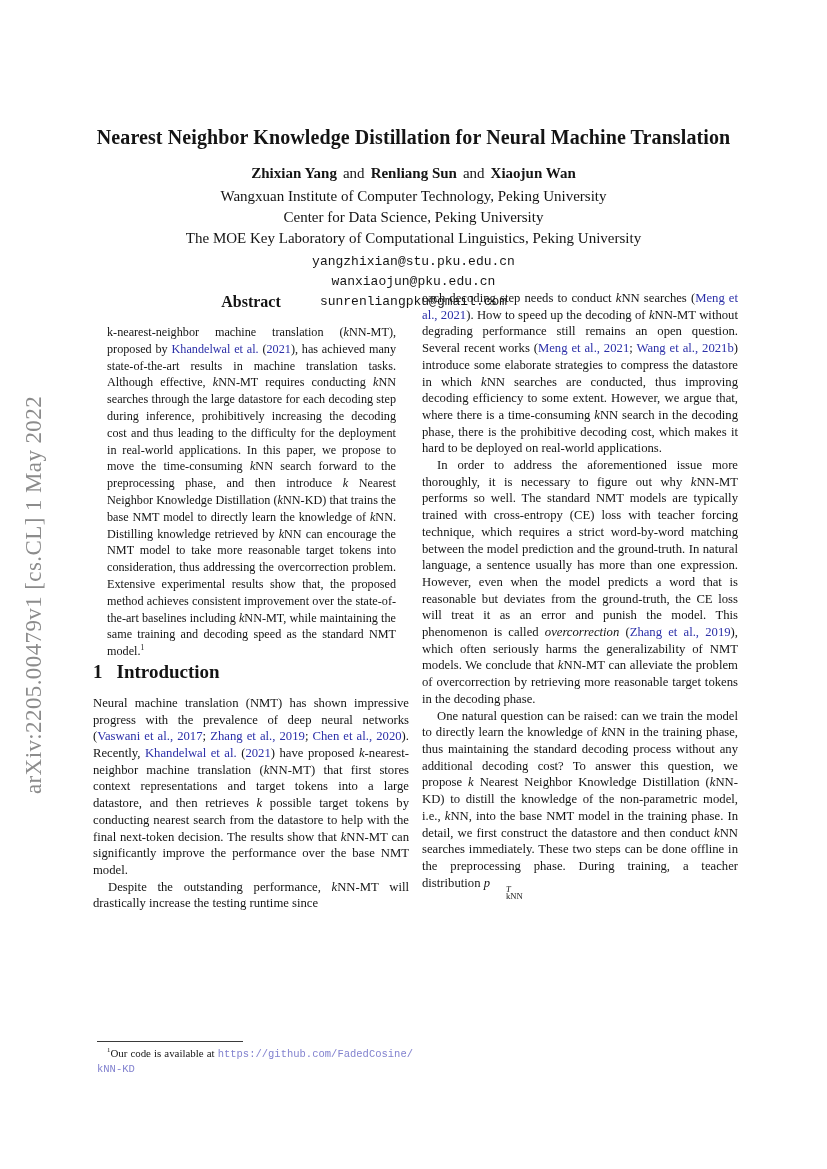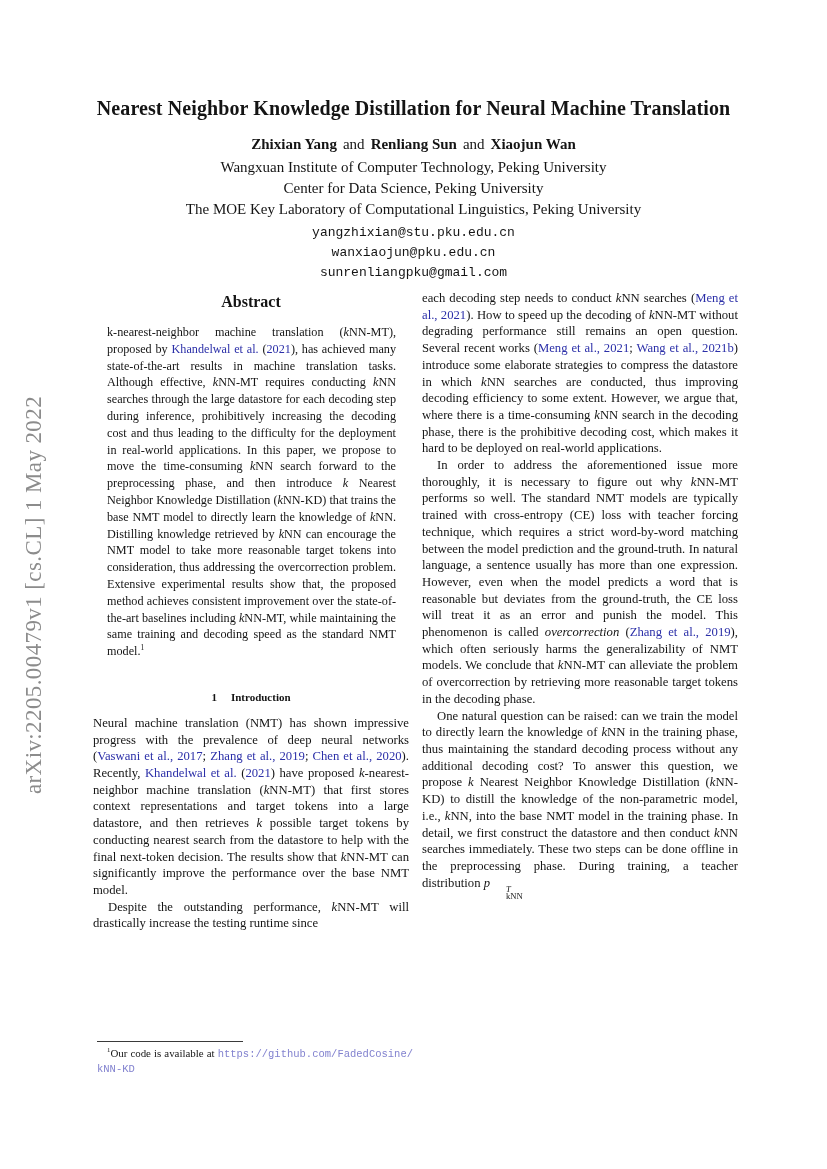--- a/index.html
+++ b/index.html
@@ -20,39 +20,39 @@
   
   .watermark {
     position: absolute; top: 595px; left: 34px;
     transform: translate(-50%, -50%) rotate(-90deg);
     white-space: nowrap;
     font-size: 23px; color: var(--wm); letter-spacing: 0.4px;
   }
 
   
   .header { position: absolute; top: 97px; left: 0; width: 827px; text-align: center; }
-  .title { font-size: 20px; font-weight: bold; letter-spacing: 0.1px; }
+  .title { font-size: 20px; font-weight: bold; letter-spacing: 0.1px; margin-top: 29px; }
   .authors { margin-top: 16px; font-size: 15px; }
   .author-name { font-weight: bold; }
   .author-sep { font-weight: normal; margin: 0 6px; }
   .affils { margin-top: 4px; }
   .affil-line { font-size: 15px; line-height: 21px; }
   .emails { margin-top: 3px; font-family: "Liberation Mono", monospace; font-size: 13px; line-height: 20px; }
 
   
   .col-left  { position: absolute; left: 93px;  top: 290px; width: 316px; }
   .col-right { position: absolute; left: 422px; top: 290px; width: 316px; }
 
   .abstract-heading { text-align: center; font-weight: bold; font-size: 16px; padding-top: 3px; margin-bottom: 13px; }
   .abstract-body {
     margin: 0 13px 0 14px;
     font-size: 12.2px; line-height: 16.8px; text-align: justify;
   }
 
-  .section-heading { margin-top: 31px; font-size: 11px; font-weight: bold; text-align: center; }
+  .section-heading { margin-top: 1px; font-size: 19px; font-weight: bold; }
   .section-heading .num { display: inline-block; margin-right: 14px; }
 
   .par { font-size: 12.7px; line-height: 16.7px; text-align: justify; }
   .par.first { margin-top: 12px; }
   .par.indent { text-indent: 15px; }
 
   
   .sg-t {}
   .sg-k { font-style: italic; }
   .sg-i { font-style: italic; }

